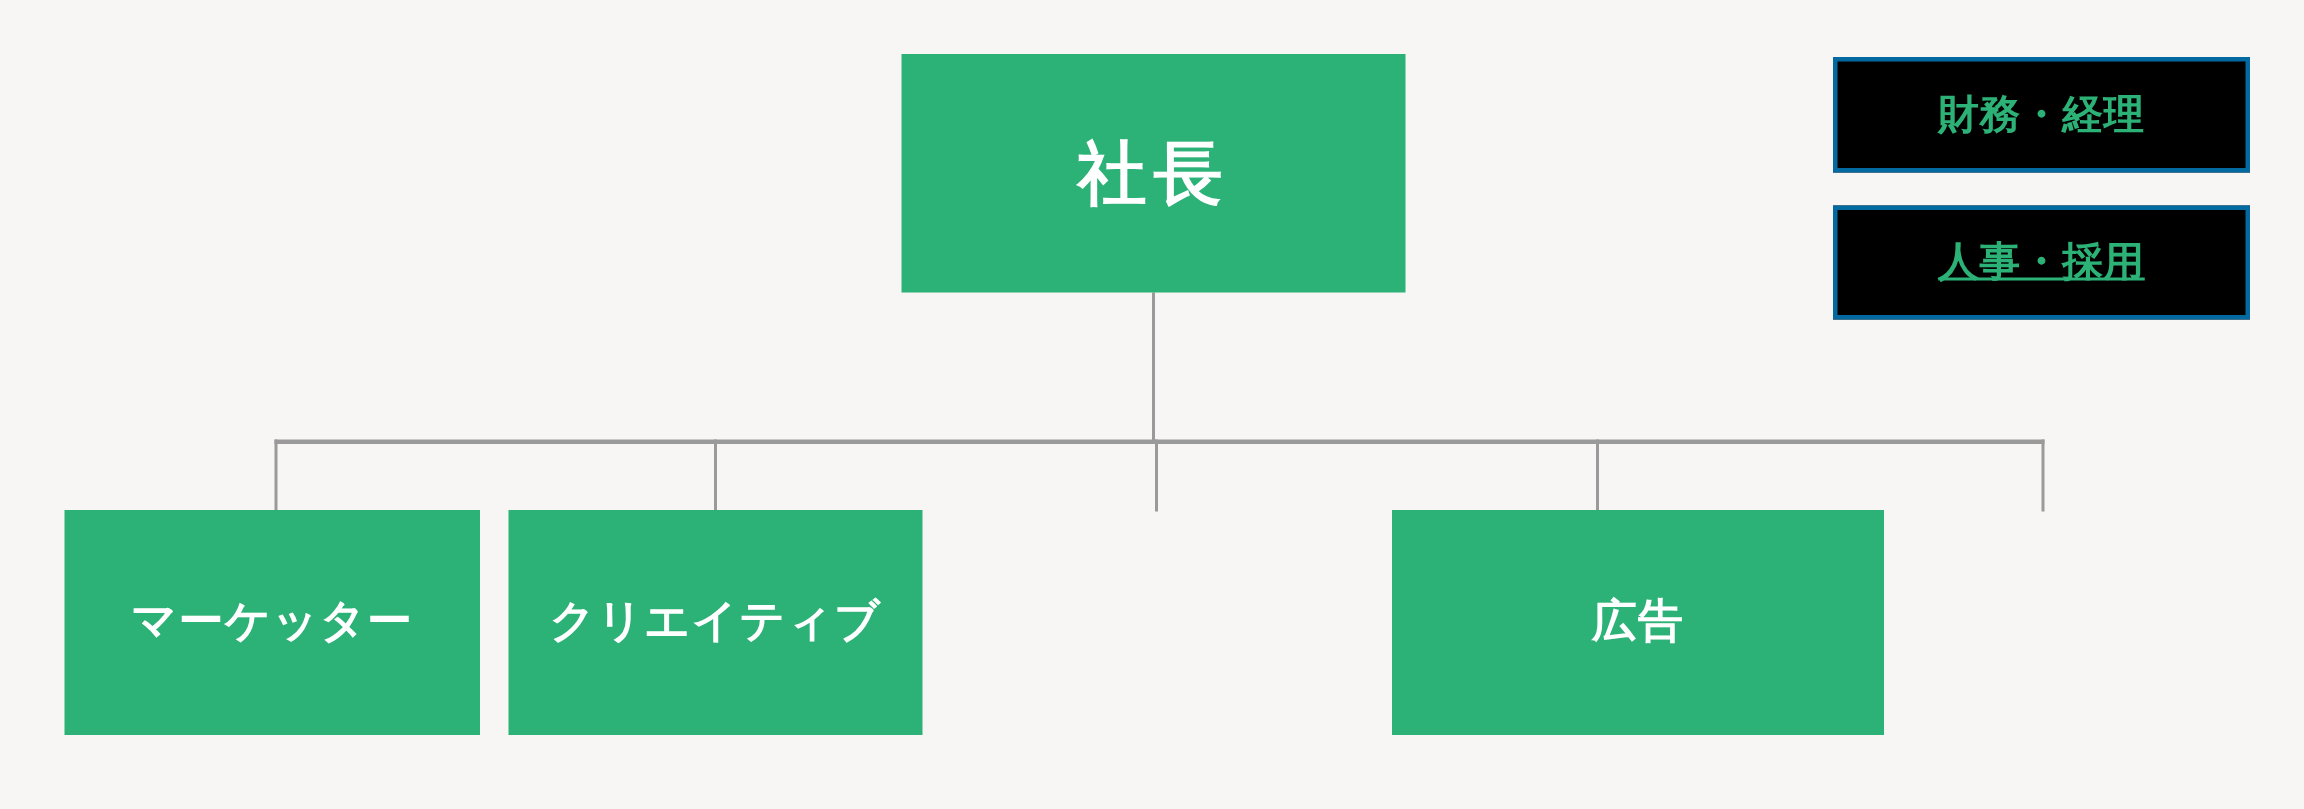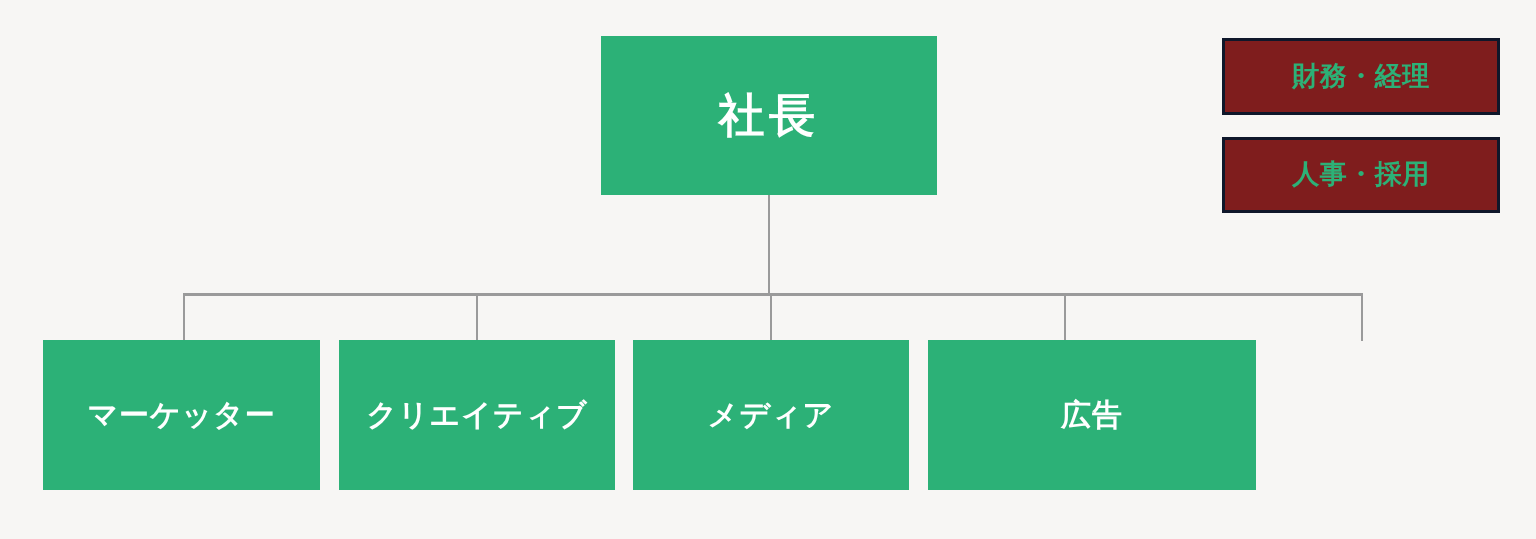--- a/index.html
+++ b/index.html
@@ -30,22 +30,22 @@
     justify-content: center;
     text-align: center;
     letter-spacing: 0.04em;
     z-index: 3;
   }
   .node.filled {
     background: #2cb177;
     color: #ffffff;
   }
   .node.outlined {
-    background: #7f1d1d;
-    border: 3px solid #0f172a;
+    background: #000000;
+    border: 3px solid #0369a1;
     color: #2cb177;
   }
 
   .node-line {
     display: block;
     font-weight: bold;
     line-height: 1.18;
     white-space: nowrap;
   }
 
@@ -66,20 +66,21 @@
     left: 1222px;
     top: 38px;
     width: 278px;
     height: 77px;
   }
   #node-staff-1 {
     left: 1222px;
     top: 137px;
     width: 278px;
     height: 76px;
+    text-decoration: underline;
   }
   .node.outlined .node-line {
     font-size: 27px;
     letter-spacing: 0.02em;
   }
 
   
   .node.division {
     top: 340px;
     height: 150px;
@@ -144,20 +145,17 @@
   <div class="node outlined" id="node-staff-1">
     <span class="node-line">人事・採用</span>
   </div>
 
   <div class="node filled division" id="node-div-0">
     <span class="node-line">マーケッター</span>
   </div>
   <div class="node filled division" id="node-div-1">
     <span class="node-line">クリエイティブ</span>
   </div>
-  <div class="node filled division" id="node-div-2">
-    <span class="node-line">メディア</span>
-  </div>
   <div class="node filled division" id="node-div-3">
     <span class="node-line">広告</span>
   </div>
 
 </div>
 
 </body></html>

